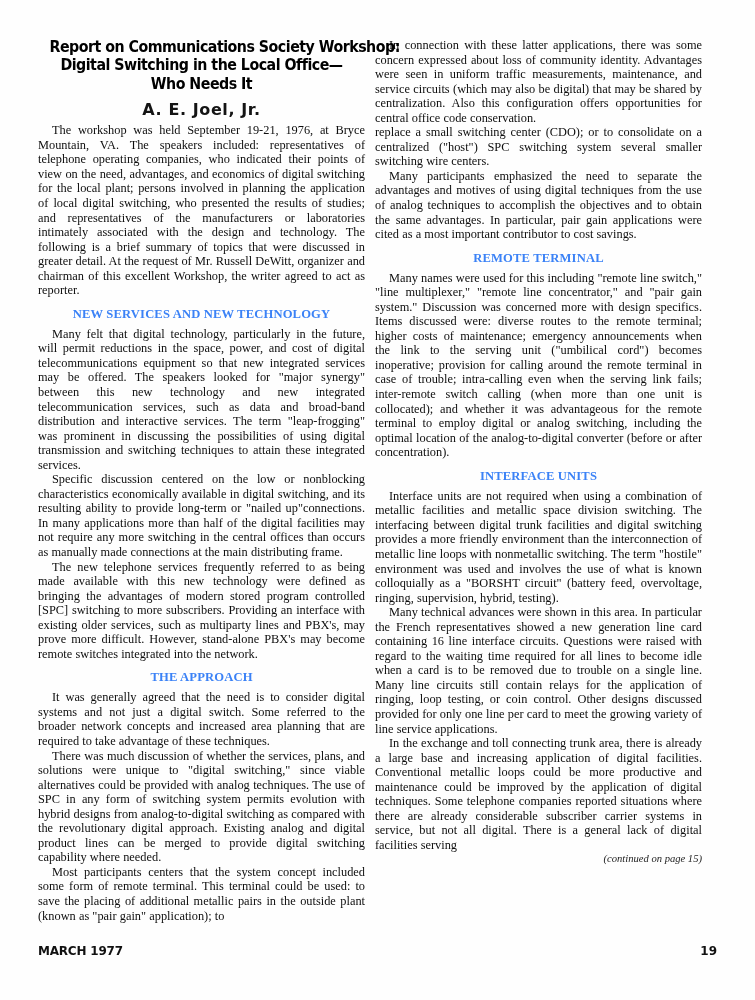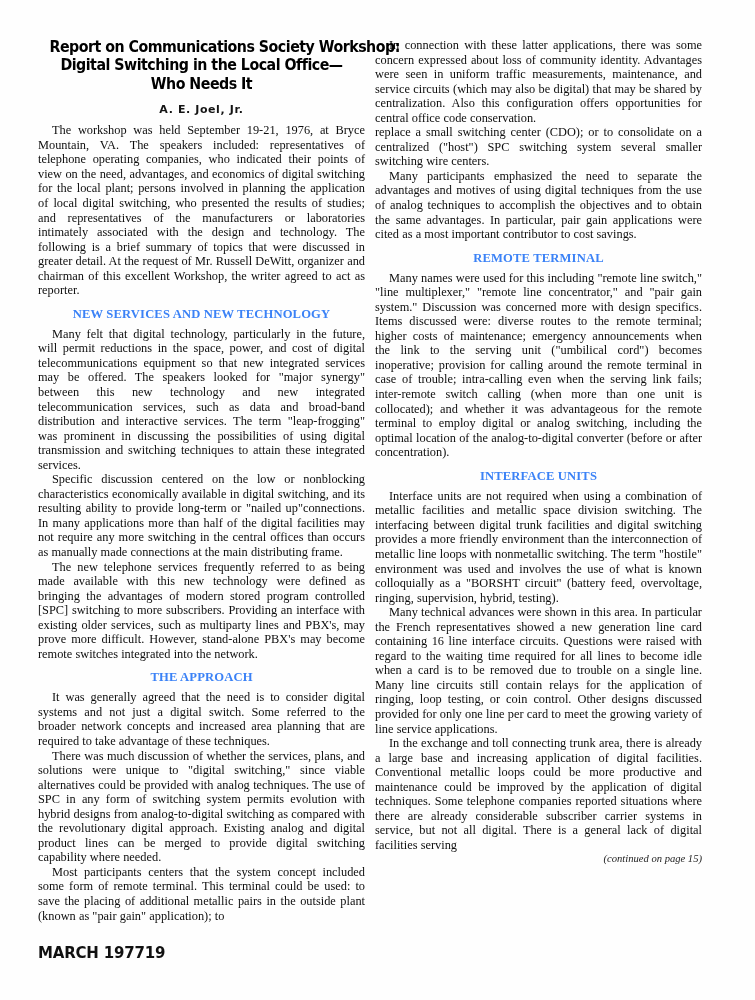--- a/index.html
+++ b/index.html
@@ -51,21 +51,21 @@
     letter-spacing: -0.55px;
     color: #000000;
     text-align: center;
     transform: scaleX(0.93);
     transform-origin: center;
     white-space: nowrap;
   }
   .byline {
     font-family: "DejaVu Sans", sans-serif;
     font-weight: bold;
-    font-size: 11px;
+    font-size: 16px;
     line-height: 15px;
     letter-spacing: 0.6px;
     margin-top: 9px;
     margin-bottom: 3px;
     color: #141414;
   }
   
   p.body {
     margin: 0;
     font-size: 12.35px;
@@ -96,24 +96,25 @@
     text-align: right;
     color: #1a1a1a;
   }
   
   .footer {
     position: absolute;
     left: 38px;
     right: 38px;
     top: 944px;
     display: flex;
+    justify-content: space-between;
     align-items: baseline;
     font-family: "DejaVu Sans", sans-serif;
     font-weight: bold;
-    font-size: 15px;
+    font-size: 12px;
     letter-spacing: -0.2px;
     color: #111111;
   }
   .footer .right {
     letter-spacing: 0;
   }
 </style>
 </head>
 <body>
 

